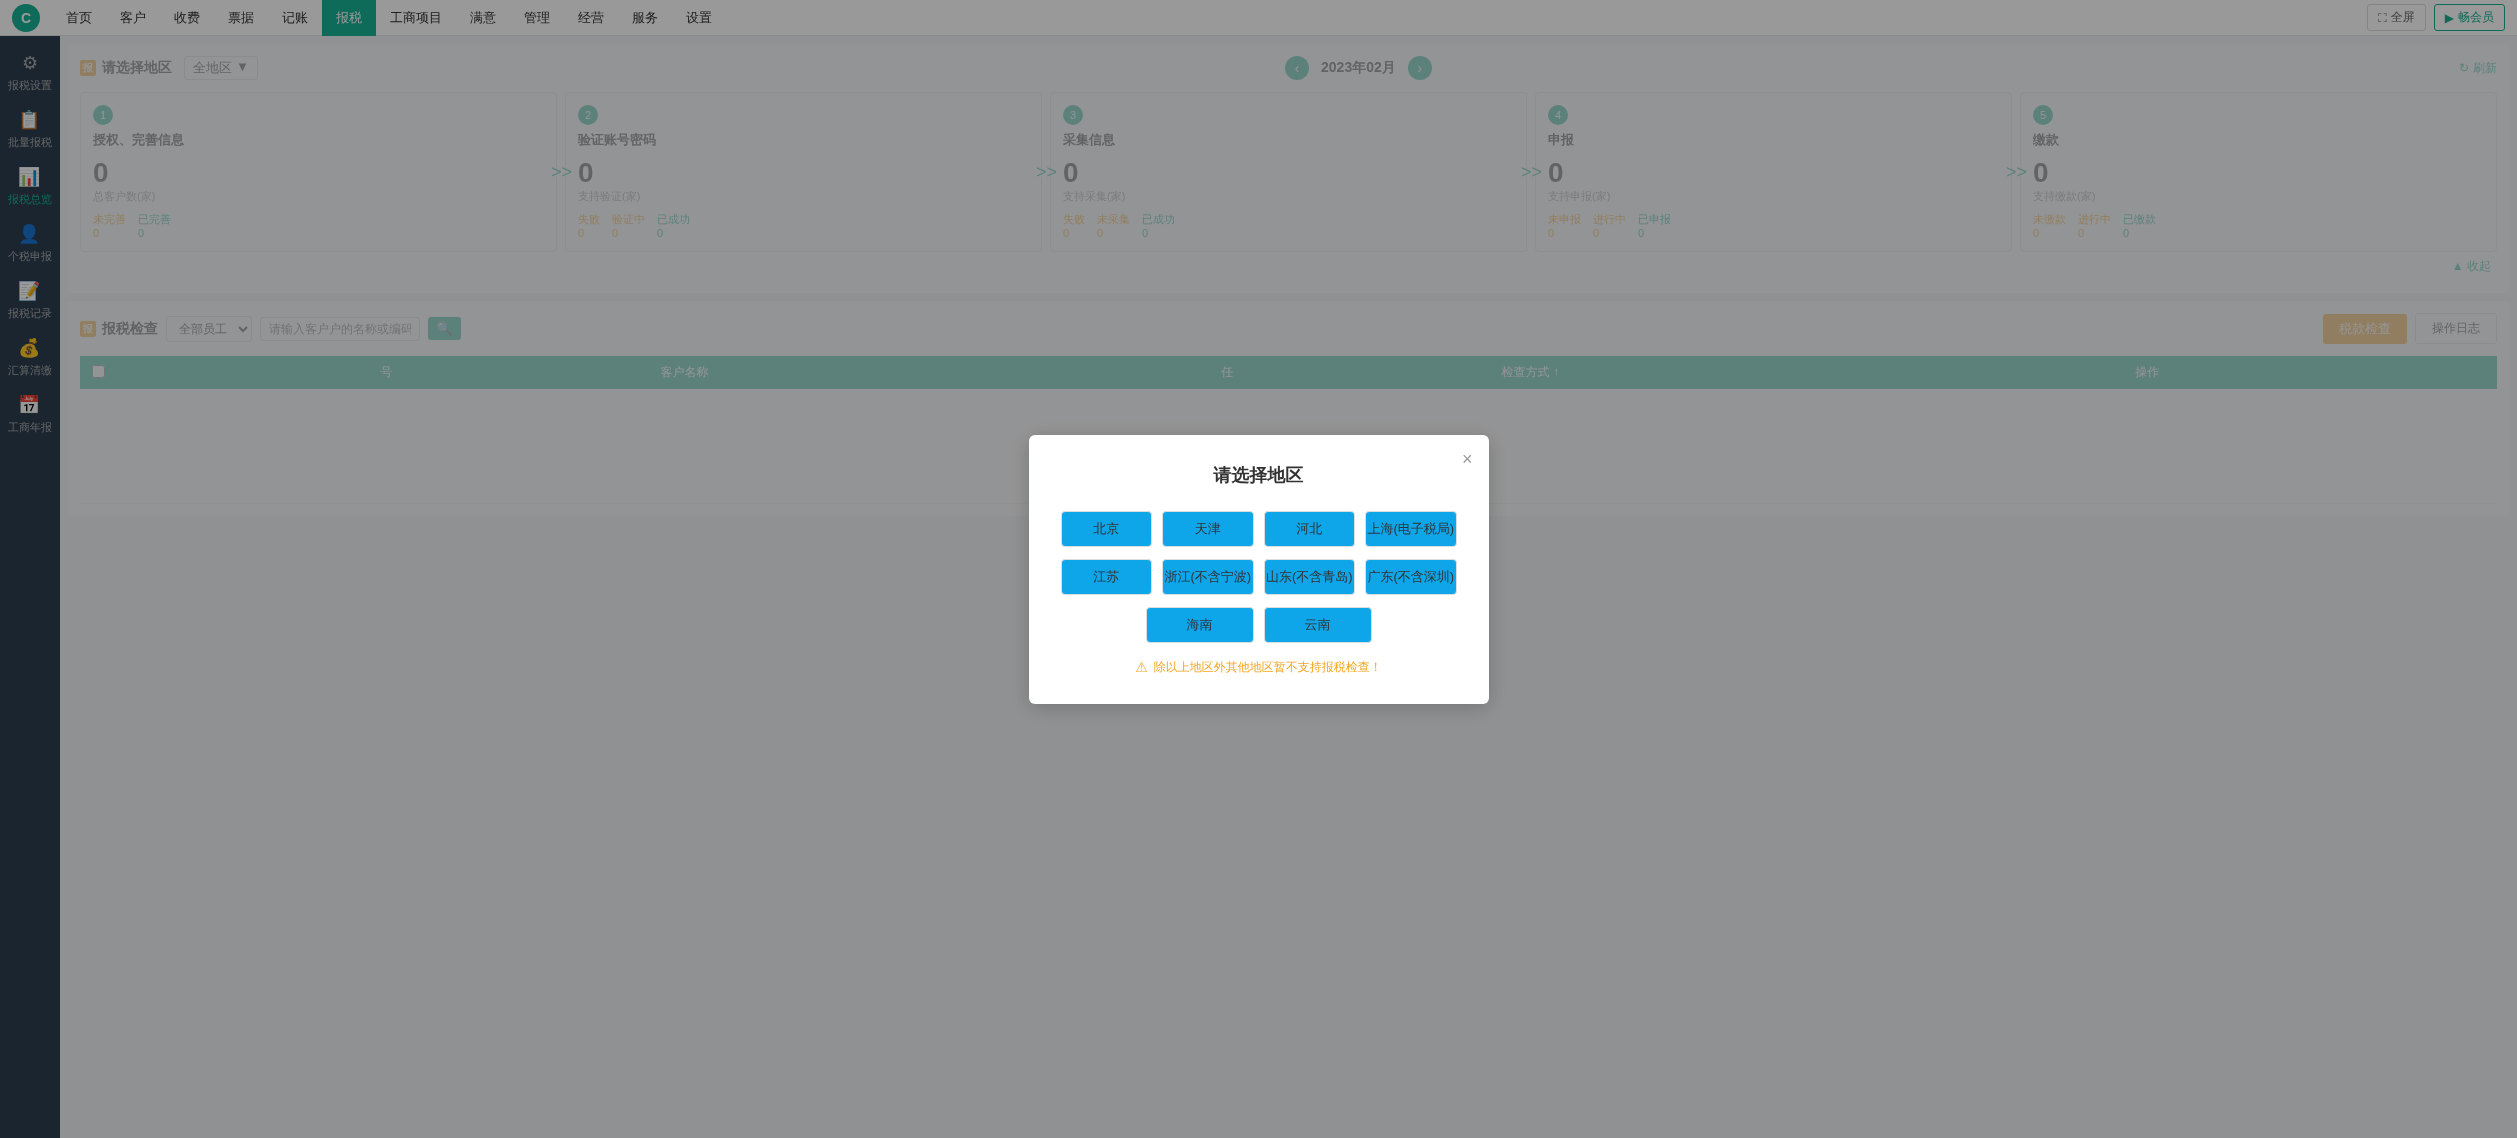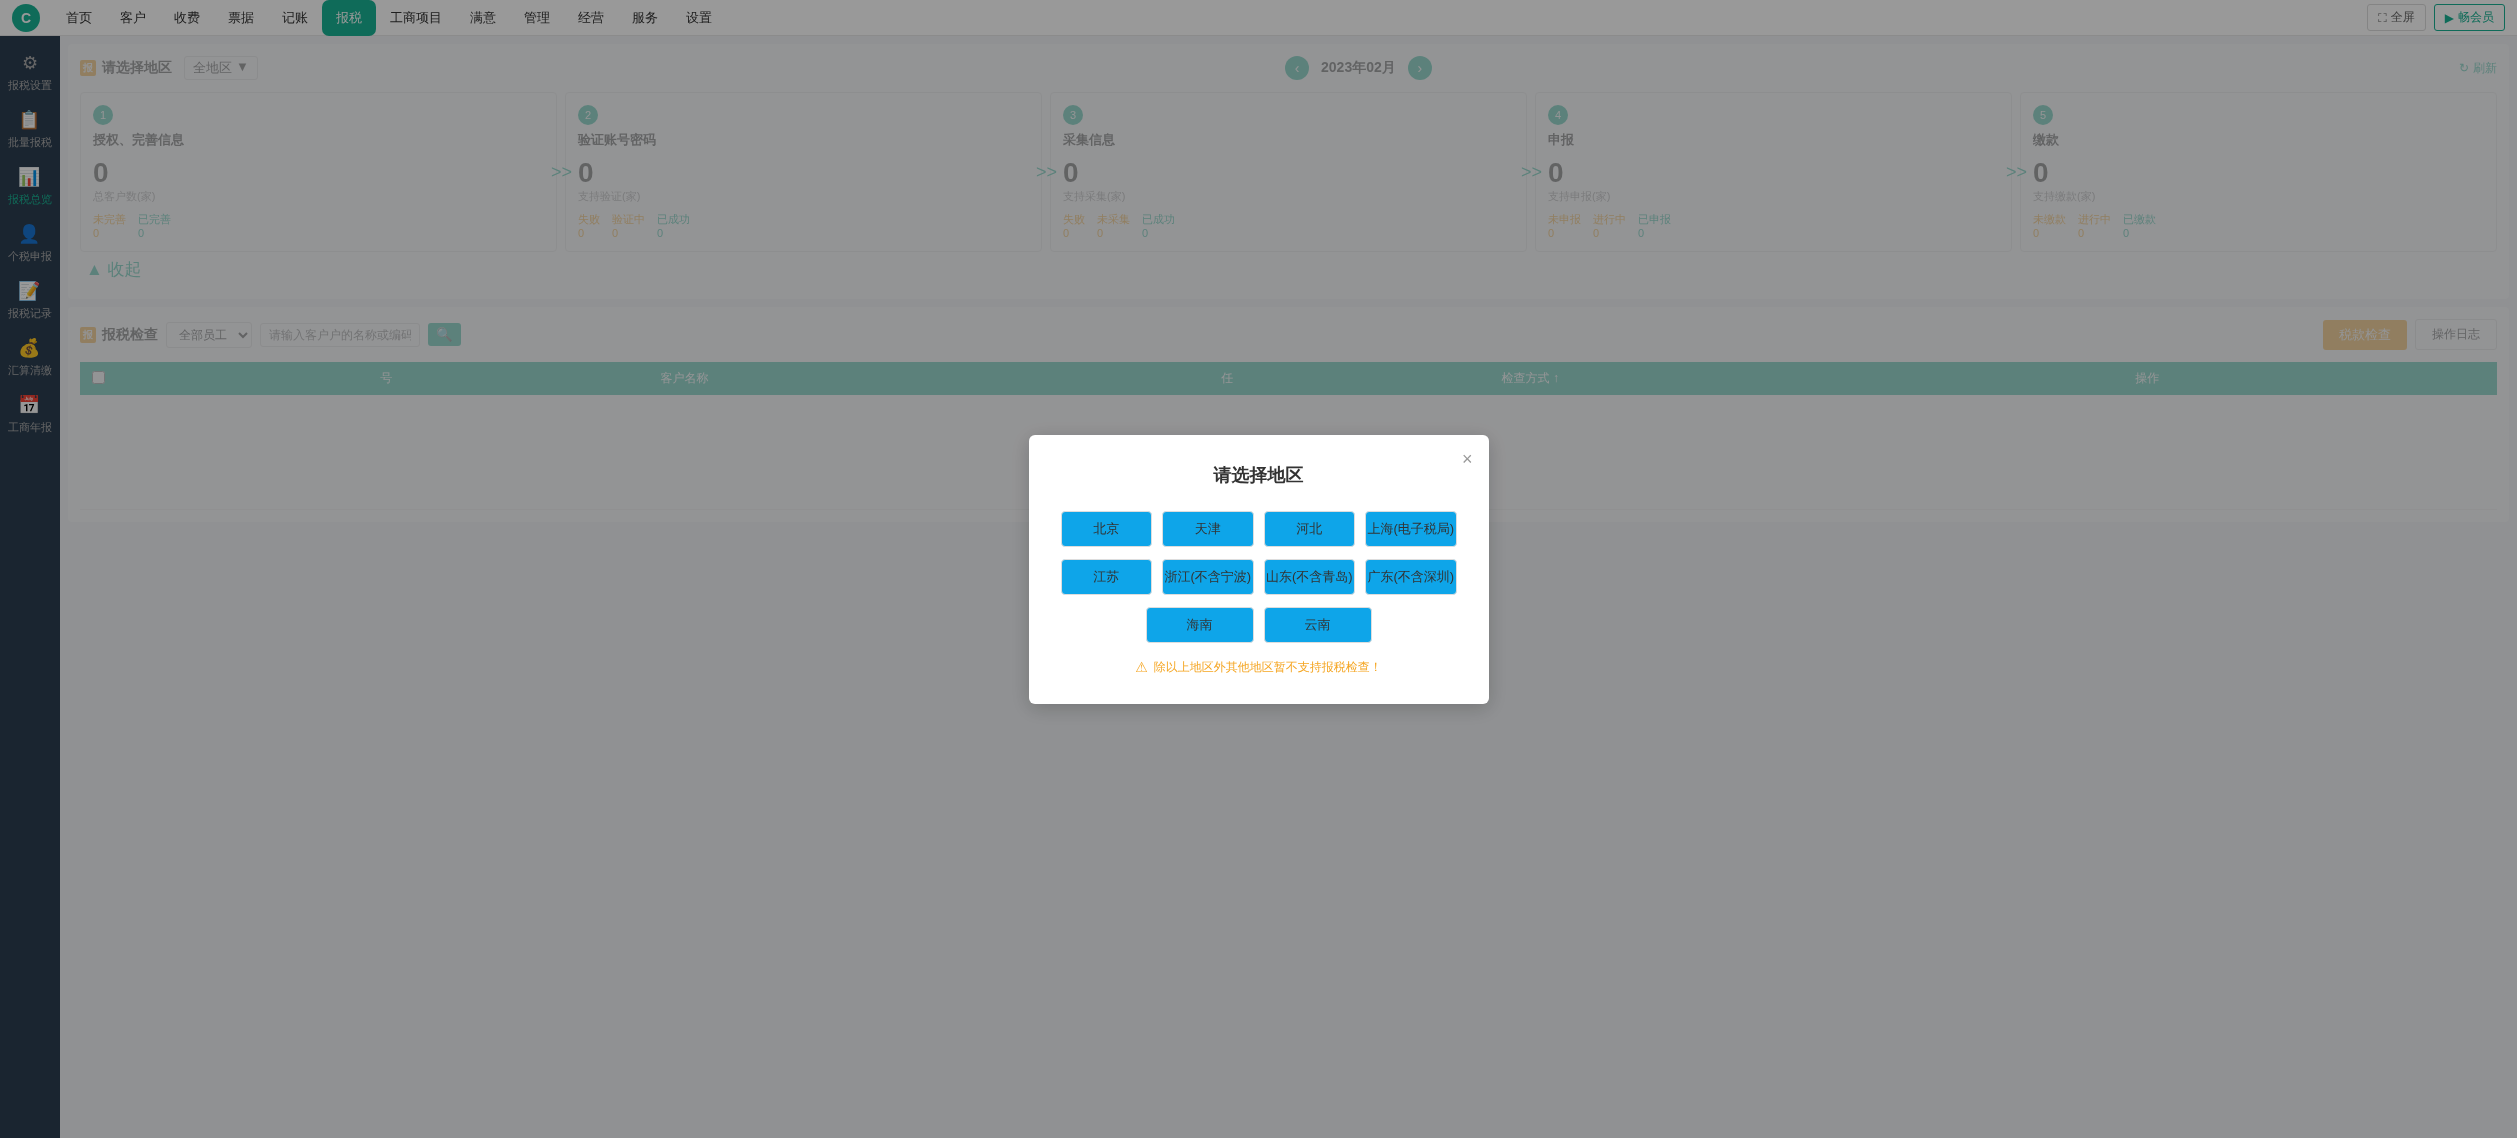--- a/index.html
+++ b/index.html
@@ -31,21 +31,20 @@
       padding: 0 14px;
       height: 36px;
       line-height: 36px;
       cursor: pointer;
       font-size: 13px;
       color: #333;
     }
     .top-nav-item.active {
       background: #1ab394;
       color: #fff;
-      border-radius: 7px;
     }
     .top-nav-right {
       display: flex; align-items: center; gap: 8px;
     }
     .top-nav-right-btn {
       display: flex; align-items: center; gap: 4px;
       padding: 4px 10px;
       border: 1px solid #ddd;
       border-radius: 3px;
       cursor: pointer;
@@ -154,22 +153,22 @@
     .step-stat { font-size: 11px; color: #f5a623; }
     .step-stat.success { color: #1ab394; }
     .step-arrow {
       position: absolute; right: -16px; top: 50%;
       transform: translateY(-50%);
       color: #1ab394; font-size: 18px; z-index: 1;
     }
 
     
     .collapse-bar {
-      text-align: left; padding: 6px; color: #1ab394;
-      cursor: pointer; font-size: 17px;
+      text-align: right; padding: 6px; color: #1ab394;
+      cursor: pointer; font-size: 12px;
     }
 
     
     .tax-check-section {
       background: #fff;
       margin: 0 8px 8px;
       border-radius: 4px;
       padding: 12px;
     }
     .check-header {

